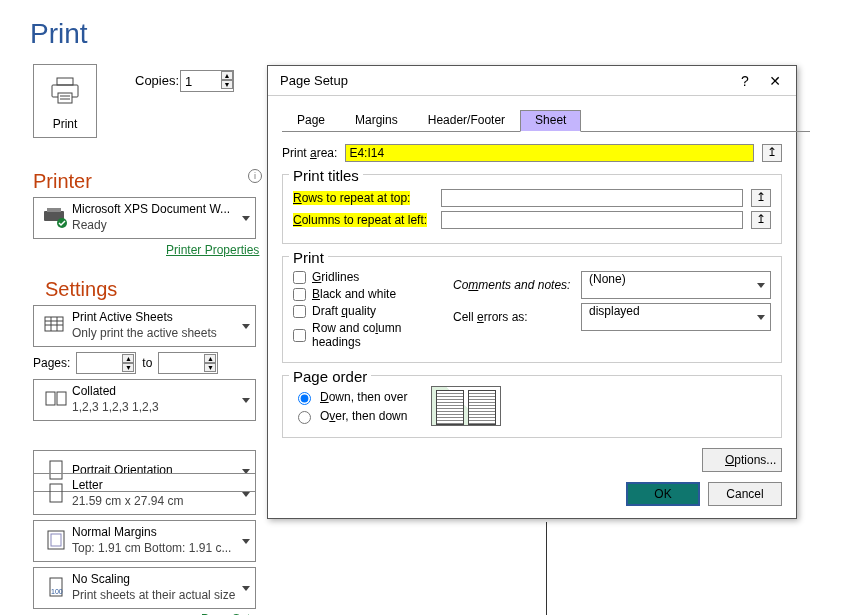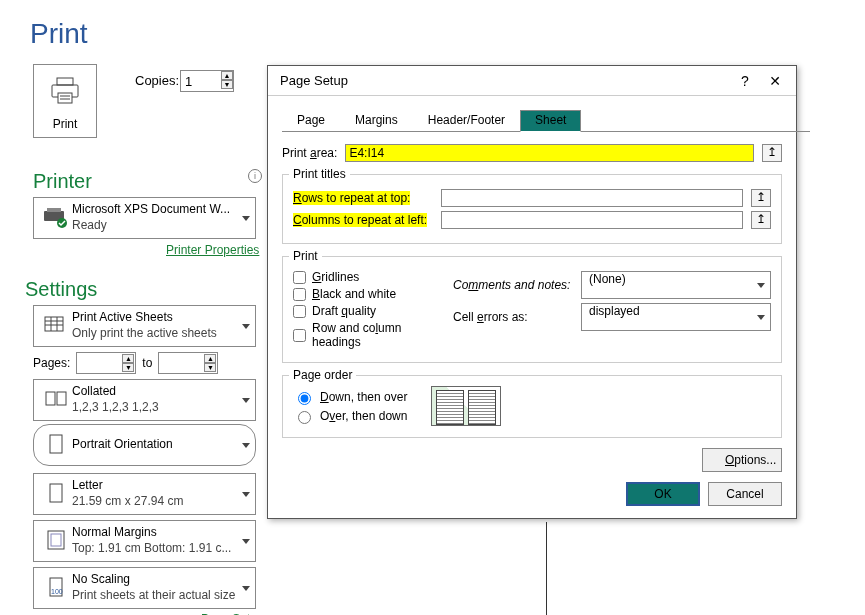--- a/index.html
+++ b/index.html
@@ -5,45 +5,45 @@
   * { box-sizing: border-box; font-family: "Segoe UI", sans-serif; }
   body { margin: 0; background: #fff; width: 865px; height: 615px; position: relative; overflow: hidden; }
   .page-title { font-size: 28px; font-weight: 300; color: #2b579a; position: absolute; left: 30px; top: 18px; }
   .print-block { position: absolute; left: 33px; top: 64px; width: 64px; height: 74px; border: 1px solid #888; text-align: center; }
   .print-block .icon { margin-top: 12px; display: inline-block; }
   .print-block .label { position: absolute; bottom: 6px; left: 0; right: 0; font-size: 12px; }
   .copies-label { position: absolute; left: 135px; top: 73px; font-size: 13px; }
   .copies-input { position: absolute; left: 180px; top: 70px; width: 54px; height: 22px; border: 1px solid #888; font-size: 13px; padding: 0 14px 0 4px; }
   .spinner { position: absolute; right: 1px; top: 1px; width: 12px; display: flex; flex-direction: column; }
   .spinner div { height: 9px; border: 1px solid #888; font-size: 7px; line-height: 7px; text-align: center; background: #f0f0f0; }
-  .sec-head { position: absolute; font-size: 20px; font-weight: 300; color: #15803d; }
+  .sec-head { position: absolute; font-size: 20px; font-weight: 300; color: #c2410c; }
   .info-i { position: absolute; left: 248px; top: 169px; width: 14px; height: 14px; border: 1px solid #777; border-radius: 50%; font-size: 9px; text-align: center; line-height: 12px; color: #777; }
   .dropdown { position: absolute; left: 33px; width: 223px; height: 42px; border: 1px solid #888; display: flex; align-items: center; padding: 0 18px 0 6px; font-size: 12px; }
   .dropdown .text { flex: 1; line-height: 1.3; }
   .dropdown .title { display: block; }
   .dropdown .sub { display: block; color: #444; }
   .dropdown .caret, .ctl-caret { position: absolute; right: 5px; top: 50%; margin-top: -2px; width: 0; height: 0; border-left: 4px solid transparent; border-right: 4px solid transparent; border-top: 5px solid #444; }
   .dd-icon { width: 32px; display: flex; justify-content: center; }
   .link { position: absolute; color: #1a7f37; font-size: 12px; text-decoration: underline; }
   .pages-row { position: absolute; left: 33px; top: 352px; font-size: 12px; display: flex; align-items: center; gap: 6px; }
   .pages-row .mini { position: relative; width: 60px; height: 22px; border: 1px solid #888; }
   .pages-row .mini .spinner { top: 1px; }
 
   
   .dialog { position: absolute; left: 267px; top: 65px; width: 530px; height: 454px; background: #fff; border: 1px solid #555; box-shadow: 2px 2px 6px rgba(0,0,0,.3); }
   .dlg-titlebar { height: 30px; display: flex; align-items: center; padding: 0 6px 0 12px; font-size: 13px; border-bottom: 1px solid #ccc; }
   .dlg-titlebar .t { flex: 1; }
   .dlg-titlebar .btn { width: 30px; text-align: center; font-size: 14px; }
   .tabs { display: flex; margin: 14px 0 0 14px; position: relative; height: 22px; }
   .tabs::after { content: ""; position: absolute; left: 0; right: -14px; bottom: 0; border-bottom: 1px solid #888; }
   .tab { padding: 2px 14px; font-size: 12px; border: 1px solid transparent; position: relative; z-index: 1; }
-  .tab.active { border: 1px solid #888; border-bottom: 1px solid #fff; background: #0f766e; }
+  .tab.active { border: 1px solid #888; border-bottom: 1px solid #fff; background: #c4b5fd; }
   .dlg-body { padding: 8px 14px 10px 14px; font-size: 12px; }
   .grp { border: 1px solid #ccc; position: relative; margin: 12px 0 0 0; padding: 10px 10px; }
-  .grp .legend { position: absolute; top: -8px; left: 6px; background: #fff; padding: 0 4px; font-size: 12px; }
+  .grp .legend { position: absolute; top: -8px; left: 6px; background: #fff; padding: 0 4px; font-size: 15px; }
   .row { display: flex; align-items: center; gap: 8px; margin: 4px 0; }
   .row label { }
   .hl { background: #ffff00; }
   .area-input { flex: 1; height: 18px; border: 1px solid #888; padding: 0 3px; font-size: 12px; }
   .range-btn { width: 20px; height: 18px; border: 1px solid #888; text-align: center; line-height: 14px; font-size: 12px; background: #f4f4f4; }
   .chk { display: flex; align-items: center; gap: 6px; margin: 3px 0; }
   .chk input { margin: 0; }
   .two-col { display: flex; gap: 24px; }
   .sel { width: 190px; height: 28px; border: 1px solid #888; padding: 0 7px; font-size: 12px; position: relative; display: inline-block; }
   .radio { display: flex; align-items: center; gap: 6px; margin: 3px 0; }
@@ -99,21 +99,21 @@
       </svg>
   </span>
   <span class="text">
     <span class="title">Microsoft XPS Document W...</span>
     <span class="sub">Ready</span>
   </span>
   <span class="caret"></span>
 </div>
 <a class="link" style="left:166px; top:243px;text-decoration:underline;">Printer Properties</a>
 
-<div class="sec-head" style="left:25px; top:278px;">Settings</div>
+<div class="sec-head" style="left:45px; top:278px;">Settings</div>
 
 <div class="dropdown" style="top:305px;">
   <span class="dd-icon">
       <svg width="24" height="20">
         <rect x="1" y="1" width="18" height="14" fill="none" stroke="#444"></rect>
         <line x1="1" y1="5" x2="19" y2="5" stroke="#444"></line>
         <line x1="1" y1="9" x2="19" y2="9" stroke="#444"></line>
         <line x1="7" y1="1" x2="7" y2="15" stroke="#444"></line>
         <line x1="13" y1="1" x2="13" y2="15" stroke="#444"></line>
       </svg>
@@ -149,21 +149,21 @@
         <rect x="13" y="2" width="9" height="13" fill="none" stroke="#444"></rect>
       </svg>
     </span>
   <span class="text">
       <span class="title">Collated</span>
       <span class="sub">1,2,3    1,2,3    1,2,3</span>
     </span>
   <span class="caret"></span>
 </div>
 
-<div class="dropdown" style="top:424px;border-radius:16px;">
+<div class="dropdown" style="top:450px;">
   <span class="dd-icon">
       <svg width="24" height="22">
         <rect x="6" y="1" width="12" height="18" fill="none" stroke="#444"></rect>
       </svg>
     </span>
   <span class="text">
       <span class="title">Portrait Orientation</span>
     </span>
   <span class="caret"></span>
 </div>

